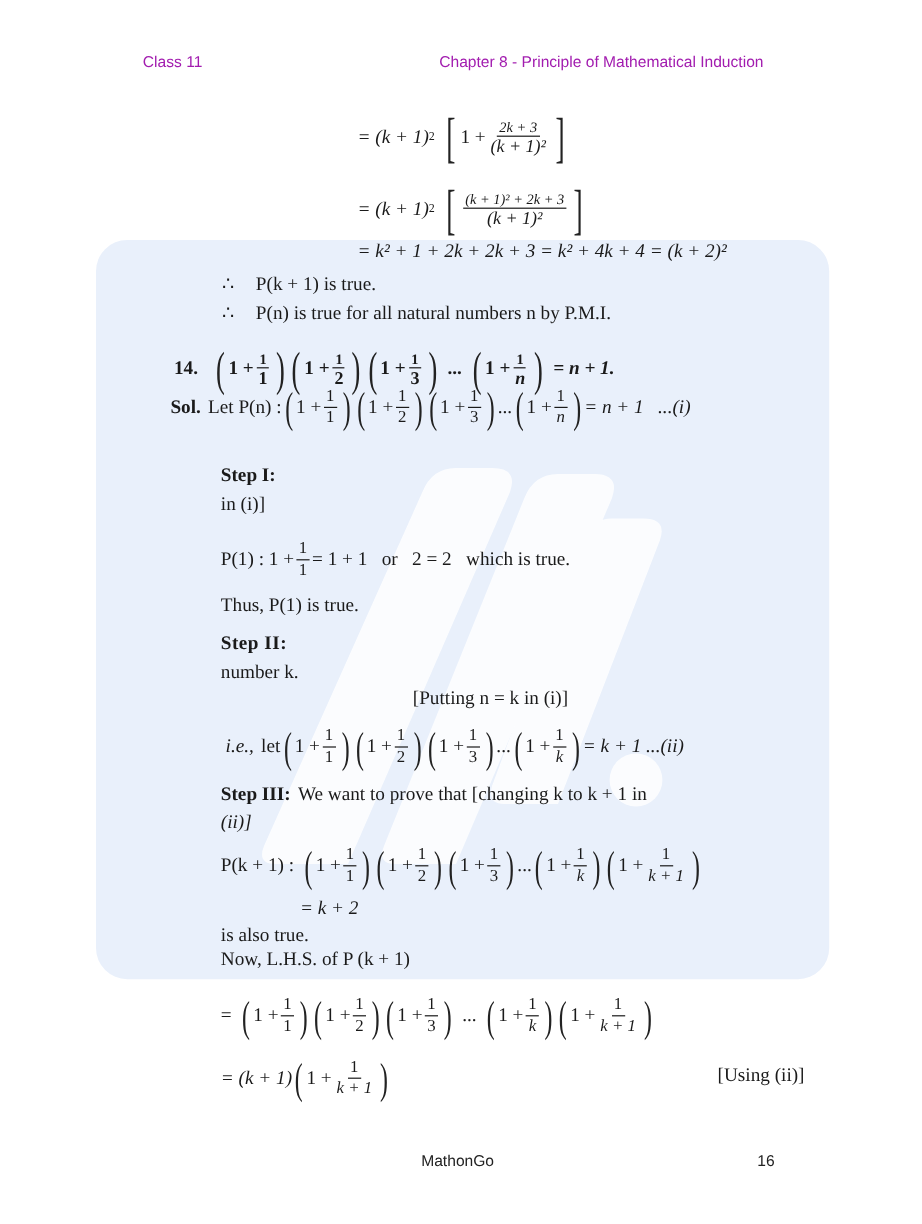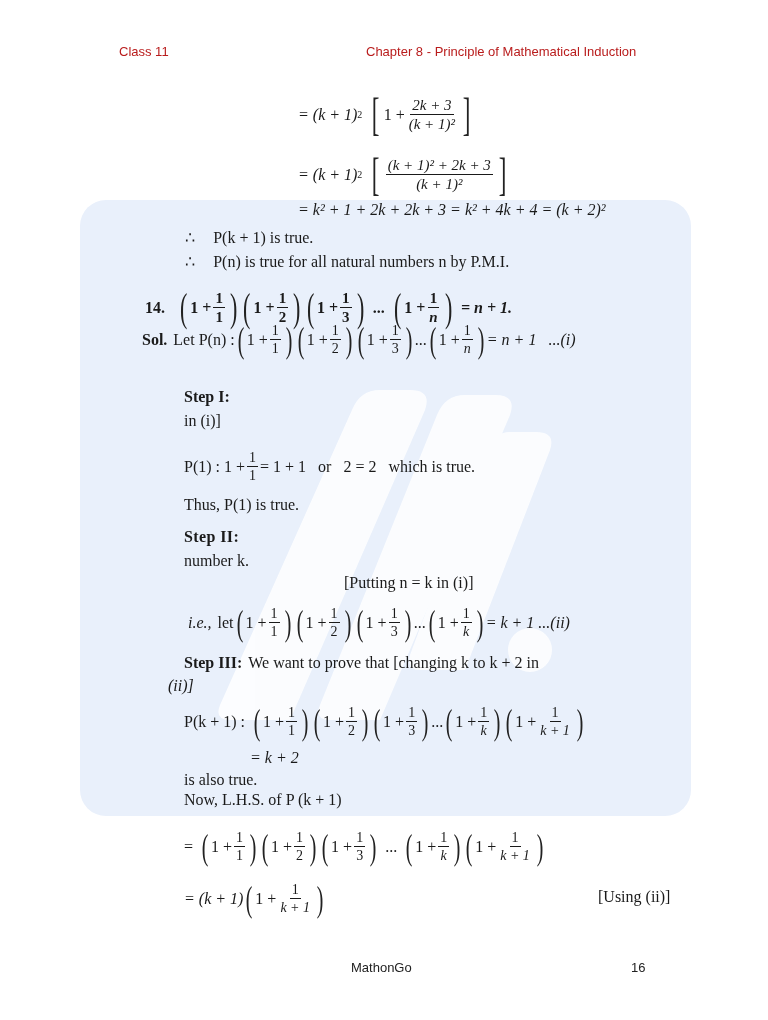--- a/index.html
+++ b/index.html
@@ -1,35 +1,35 @@
 <!DOCTYPE html>
 <html><head>
 <meta charset="utf-8">
 <style>
   * { box-sizing: border-box; margin: 0; padding: 0; }
   html, body { width: 768px; height: 1020px; background: #ffffff; overflow: hidden; }
   body { position: relative; font-family: "Liberation Serif", "DejaVu Serif", serif; color: #1a1a1a; }
 
-  .hdr { position: absolute; top: 44px; font-family: "Liberation Sans", "DejaVu Sans", sans-serif; font-size: 13px; color: #b91c1c; }
+  .hdr { position: absolute; top: 44px; font-family: "Liberation Sans", "DejaVu Sans", sans-serif; font-size: 13px; color: #a21caf; }
   .hdr-left { left: 119px; }
   .hdr-right { left: 366px; }
   .ftr { position: absolute; top: 960px; font-family: "Liberation Sans", "DejaVu Sans", sans-serif; font-size: 13px; color: #222; }
   .ftr-center { left: 351px; }
   .ftr-right { left: 631px; }
 
   .bgbox { position: absolute; left: 80px; top: 200px; width: 611px; height: 616px; background: #e9f0fb; border-radius: 26px; }
   .wm { position: absolute; left: 0; top: 0; width: 611px; height: 616px; }
 
   .line { position: absolute; white-space: nowrap; font-size: 16px; line-height: 20px; display: flex; align-items: center; }
   .i { font-style: italic; }
   .b { font-weight: bold; }
   sup { font-size: 10px; vertical-align: super; line-height: 0; }
 
   .frac { display: inline-flex; flex-direction: column; align-items: center; vertical-align: middle; margin: 0 2px; line-height: 1; }
-  .frac .num { padding: 0 2px 1px; border-bottom: 1px solid #1a1a1a; font-size: 15px; }
+  .frac .num { padding: 0 2px 1px; border-bottom: 1px solid #1a1a1a; font-size: 12px; }
   .frac .den { padding: 2px 2px 0; font-size: 15px; }
   .frac.small .num, .frac.small .den { font-size: 14px; }
 
   .paren { display: inline-flex; align-items: center; }
   .paren .p { font-size: 40px; font-weight: 100; line-height: 1; transform: scaleX(0.55); display: inline-block; color: #222; }
   .paren.sm .p { font-size: 36px; }
   .brk { font-size: 46px; font-weight: 100; transform: scaleX(0.5); display: inline-block; line-height: 1; color: #222; }
   .sp { display: inline-block; width: 6px; }
   .sp2 { display: inline-block; width: 12px; }
 </style>
@@ -243,23 +243,23 @@
         <span class="den i">k</span>
       </span>
       <span class="p">)</span>
     </span>
   <span class="i">= k + 1 ...(ii)</span>
 </div>
 
 <div class="line" style="left:184px; top:653px;">
   <span class="b">Step III:</span>
     <span class="sp"></span>
-  <span>We want to prove that [changing k to k + 2 in</span>
-</div>
-<div class="line i" style="left:168px; top:676px;">(ii)]</div>
+  <span>We want to prove that [changing k to k + 1 in</span>
+</div>
+<div class="line i" style="left:184px; top:676px;">(ii)]</div>
 <div class="line" style="left:184px; top:701px; height:42px;">
   <span>P(k + 1) :</span>
     <span class="sp"></span>
   <span class="paren sm">
       <span class="p">(</span>
       <span>1 +</span>
       <span class="frac small">
         <span class="num">1</span>
         <span class="den">1</span>
       </span>

